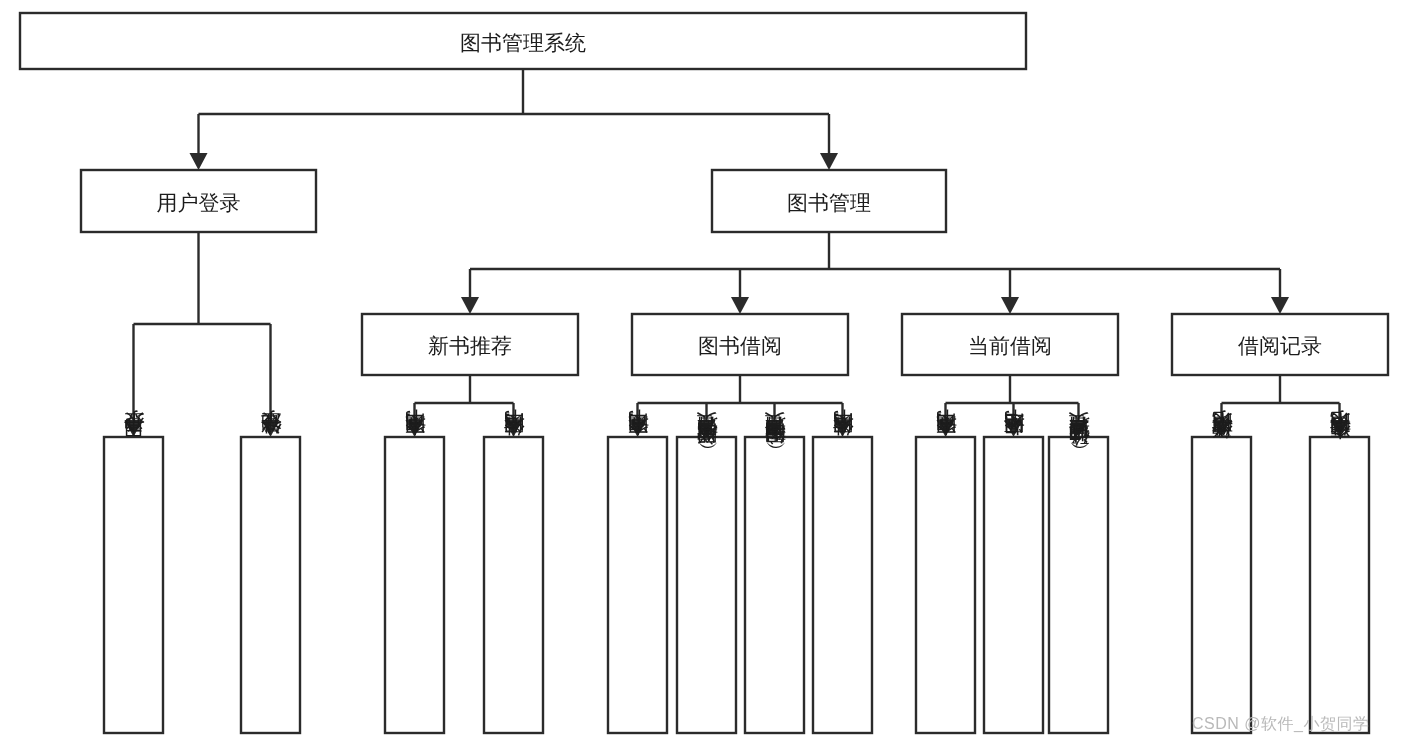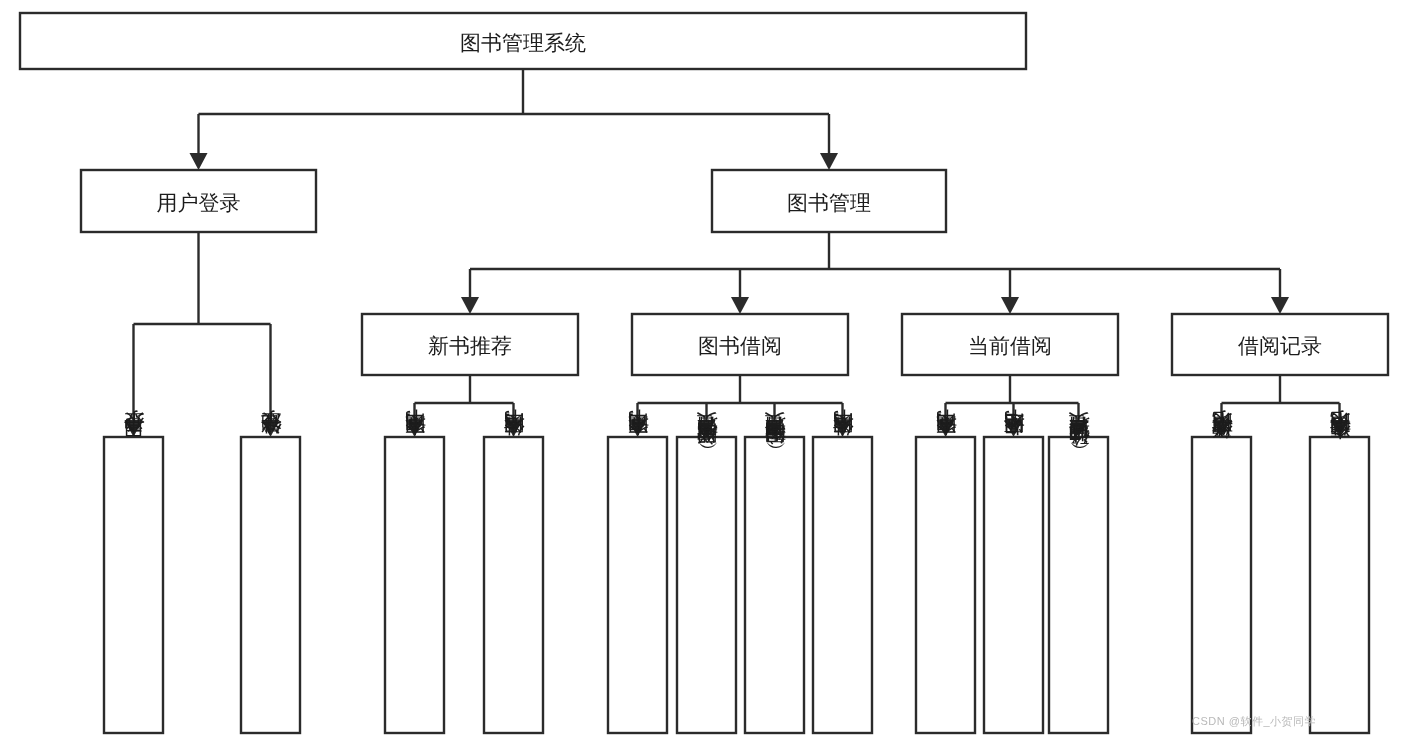--- a/index.html
+++ b/index.html
@@ -56,21 +56,21 @@
     font-size: 21px;
     line-height: 1.22;
     color: #1c1c1c;
     letter-spacing: 2px;
     white-space: nowrap;
     transform: rotate(180deg);
   }
   .watermark {
     position: absolute;
     font-family: "Liberation Sans", "DejaVu Sans", sans-serif;
-    font-size: 11px;
+    font-size: 16px;
     color: #b9b9b9;
     white-space: nowrap;
     letter-spacing: 0.5px;
   }
 </style>
 </head>
 <body>
 
 <div id="diagram-root">
   <svg id="diagram-svg" width="1405" height="747" viewBox="0 0 1405 747" xmlns="http://www.w3.org/2000/svg">

